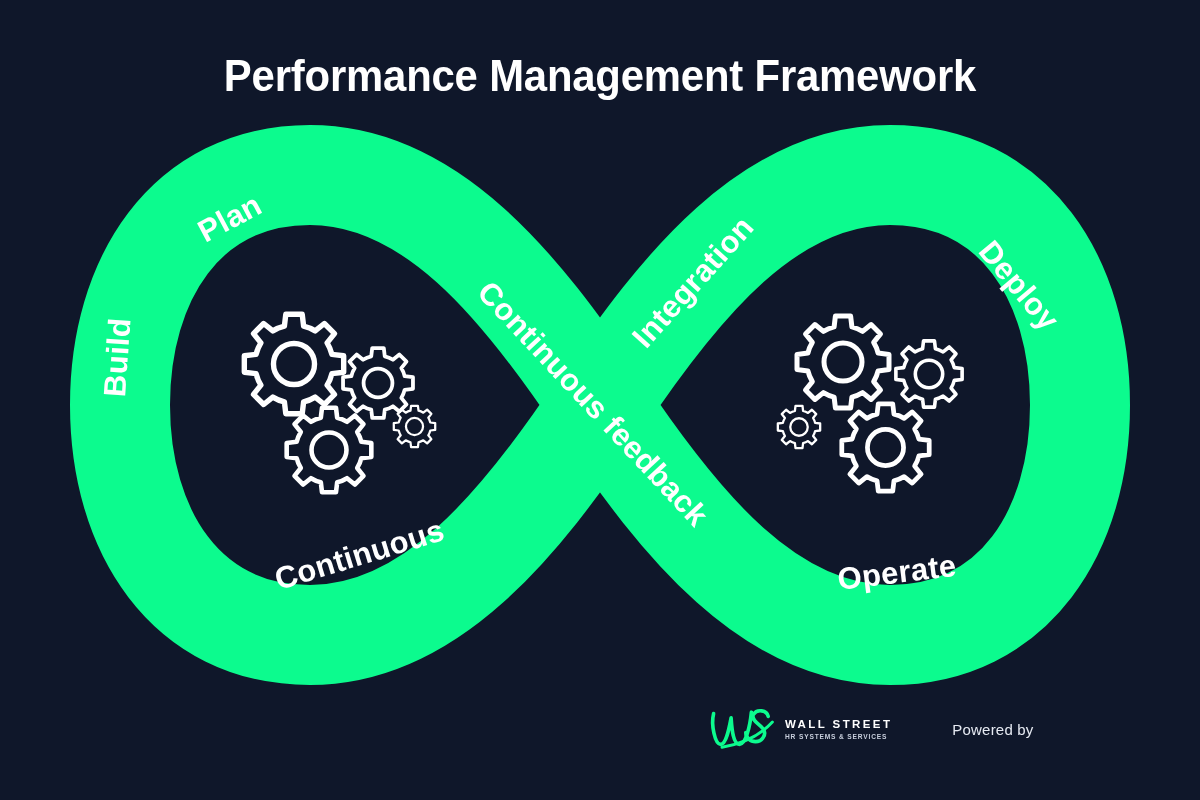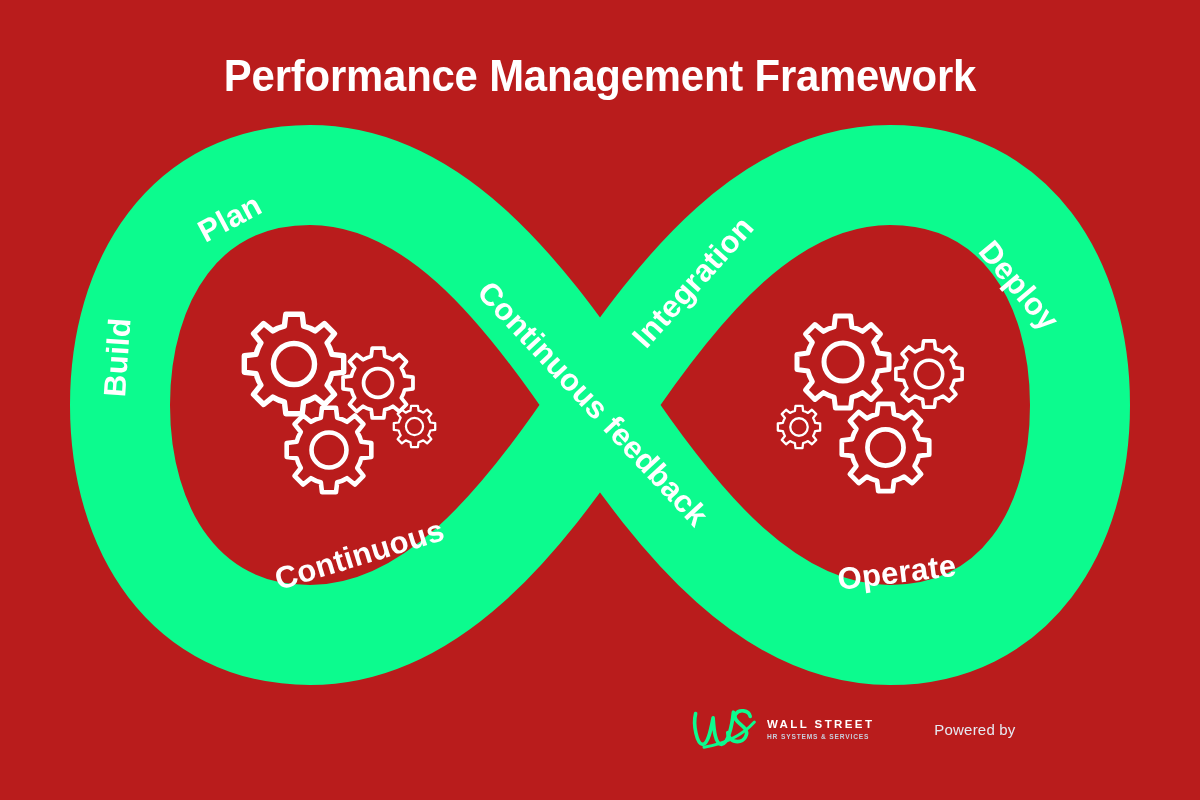--- a/index.html
+++ b/index.html
@@ -5,21 +5,21 @@
 <style>
   html, body {
     margin: 0;
     padding: 0;
     background: #0e2150;
   }
   #stage {
     position: relative;
     width: 1200px;
     height: 800px;
-    background: #b91c1c;
+    background: #0f172a;
     overflow: hidden;
     font-family: "Liberation Sans", sans-serif;
     -webkit-font-smoothing: antialiased;
   }
 
   
   #title {
     position: absolute;
     left: 0;
     top: 50px;
@@ -58,21 +58,21 @@
   .lbl-build      { left: 133px; top: 380px; font-size: 31px; transform: rotate(-86deg) translateY(-50%); }
   .lbl-continuous { left: 281px; top: 580px; font-size: 31px; transform: rotate(-17deg) translateY(-50%); }
   .lbl-feedback   { left: 470px; top: 281px; font-size: 31px; transform: rotate(47deg) translateY(-50%); }
   .lbl-integration{ left: 652px; top: 337px; font-size: 31px; transform: rotate(-48deg) translateY(-50%); }
   .lbl-deploy     { left: 971px; top: 239px; font-size: 31px; transform: rotate(50deg) translateY(-50%); }
   .lbl-operate    { left: 840px; top: 580px; font-size: 31px; transform: rotate(-7deg) translateY(-50%); }
 
   
   #footer {
     position: absolute;
-    left: 690px;
+    left: 708px;
     top: 693px;
     width: 470px;
     height: 72px;
     display: flex;
     align-items: flex-end;
   }
   #ws-logo-block {
     display: flex;
     align-items: center;
     height: 72px;

